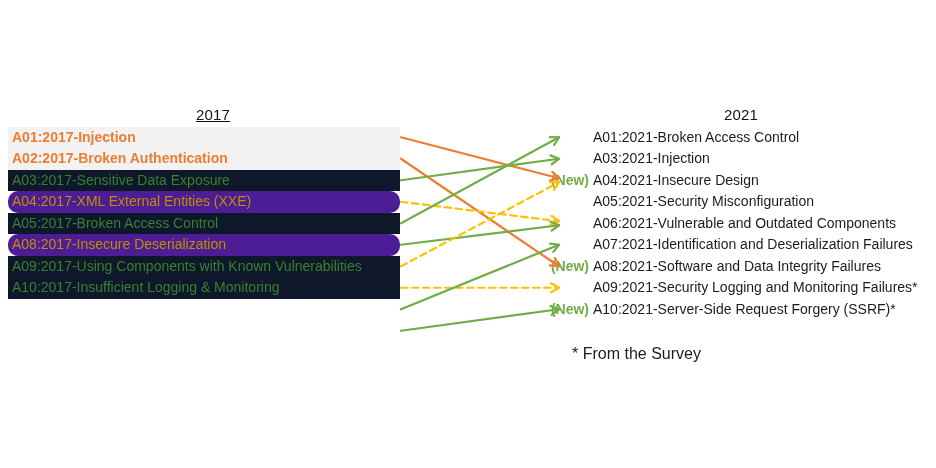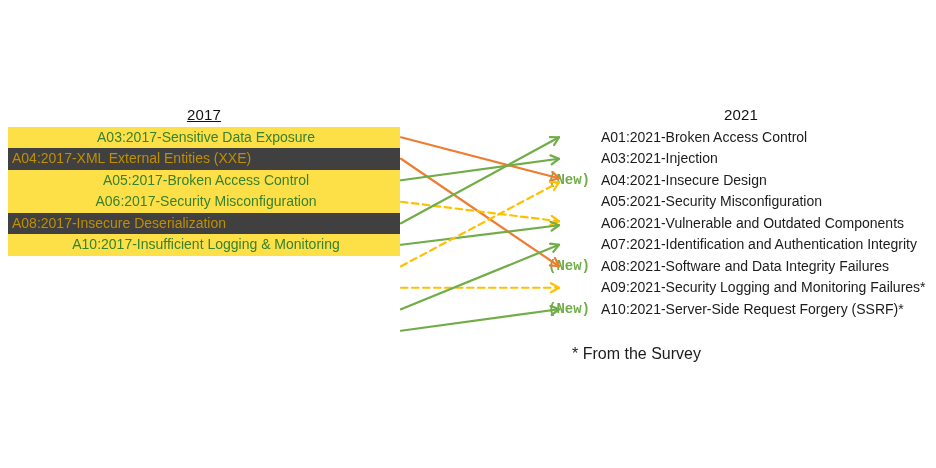--- a/index.html
+++ b/index.html
@@ -13,61 +13,60 @@
   .canvas { position: absolute; inset: 0; width: 936px; height: 468px; }
 
   .col-header {
     position: absolute;
     top: 106px;
     font-size: 15px;
     color: #111111;
     text-align: center;
     letter-spacing: 0.2px;
   }
-  #header-2017 { left: 8px; width: 392px; text-decoration: underline; }
+  #header-2017 { left: 17px; width: 392px; text-decoration: underline; }
   #header-2021 { left: 556px; width: 370px; }
 
   .left-col {
     position: absolute;
     left: 8px; top: 126.5px;
     width: 392px;
   }
   .left-row {
     height: 21.5px;
     line-height: 21.5px;
     font-size: 14px;
     padding-left: 4px;
     white-space: nowrap;
     box-sizing: border-box;
   }
   .left-row.retired { background: #F2F2F2; color: #ED7D31; font-weight: bold; }
-  .left-row.kept    { background: #fde047; color: #38812F; text-align: center; }
-  .left-row.merged  { background: #404040; color: #BF8F00; }
+  .left-row.kept    { background: #0f172a; color: #38812F; }
+  .left-row.merged  { background: #4c1d95; color: #BF8F00; border-radius: 10px; }
 
   .right-col {
     position: absolute;
     left: 548px; top: 126.5px;
     width: 412px;
   }
   .right-row {
     height: 21.5px;
     line-height: 21.5px;
     display: flex;
     align-items: center;
     white-space: nowrap;
   }
   .new-flag {
     width: 41px;
     flex: 0 0 41px;
     text-align: right;
     font-size: 14px;
     font-weight: bold;
     color: #70AD47;
-    margin-right: 12px;
-    font-family: Liberation Mono, monospace;
+    margin-right: 4px;
   }
   .right-label {
     font-size: 14px;
     color: #1C1C1C;
   }
 
   .footnote {
     position: absolute;
     left: 572px; top: 345px;
     font-size: 16px;
@@ -83,25 +82,27 @@
 </head>
 <body>
 
 <div class="canvas">
 
   <div class="col-header" id="header-2017">2017</div>
 
   <div class="col-header" id="header-2021">2021</div>
 
   <div class="left-col" id="left-col">
+      <div class="left-row retired">A01:2017-Injection</div>
+      <div class="left-row retired">A02:2017-Broken Authentication</div>
       <div class="left-row kept">A03:2017-Sensitive Data Exposure</div>
       <div class="left-row merged">A04:2017-XML External Entities (XXE)</div>
       <div class="left-row kept">A05:2017-Broken Access Control</div>
-      <div class="left-row kept">A06:2017-Security Misconfiguration</div>
       <div class="left-row merged">A08:2017-Insecure Deserialization</div>
+      <div class="left-row kept">A09:2017-Using Components with Known Vulnerabilities</div>
       <div class="left-row kept">A10:2017-Insufficient Logging &amp; Monitoring</div>
     </div>
 
   <div class="right-col" id="right-col">
       <div class="right-row">
         <span class="new-flag"></span>
         <span class="right-label">A01:2021-Broken Access Control</span>
       </div>
       <div class="right-row">
         <span class="new-flag"></span>
@@ -114,21 +115,21 @@
       <div class="right-row">
         <span class="new-flag"></span>
         <span class="right-label">A05:2021-Security Misconfiguration</span>
       </div>
       <div class="right-row">
         <span class="new-flag"></span>
         <span class="right-label">A06:2021-Vulnerable and Outdated Components</span>
       </div>
       <div class="right-row">
         <span class="new-flag"></span>
-        <span class="right-label">A07:2021-Identification and Authentication Integrity</span>
+        <span class="right-label">A07:2021-Identification and Deserialization Failures</span>
       </div>
       <div class="right-row">
         <span class="new-flag">(New)</span>
         <span class="right-label">A08:2021-Software and Data Integrity Failures</span>
       </div>
       <div class="right-row">
         <span class="new-flag"></span>
         <span class="right-label">A09:2021-Security Logging and Monitoring Failures*</span>
       </div>
       <div class="right-row">

